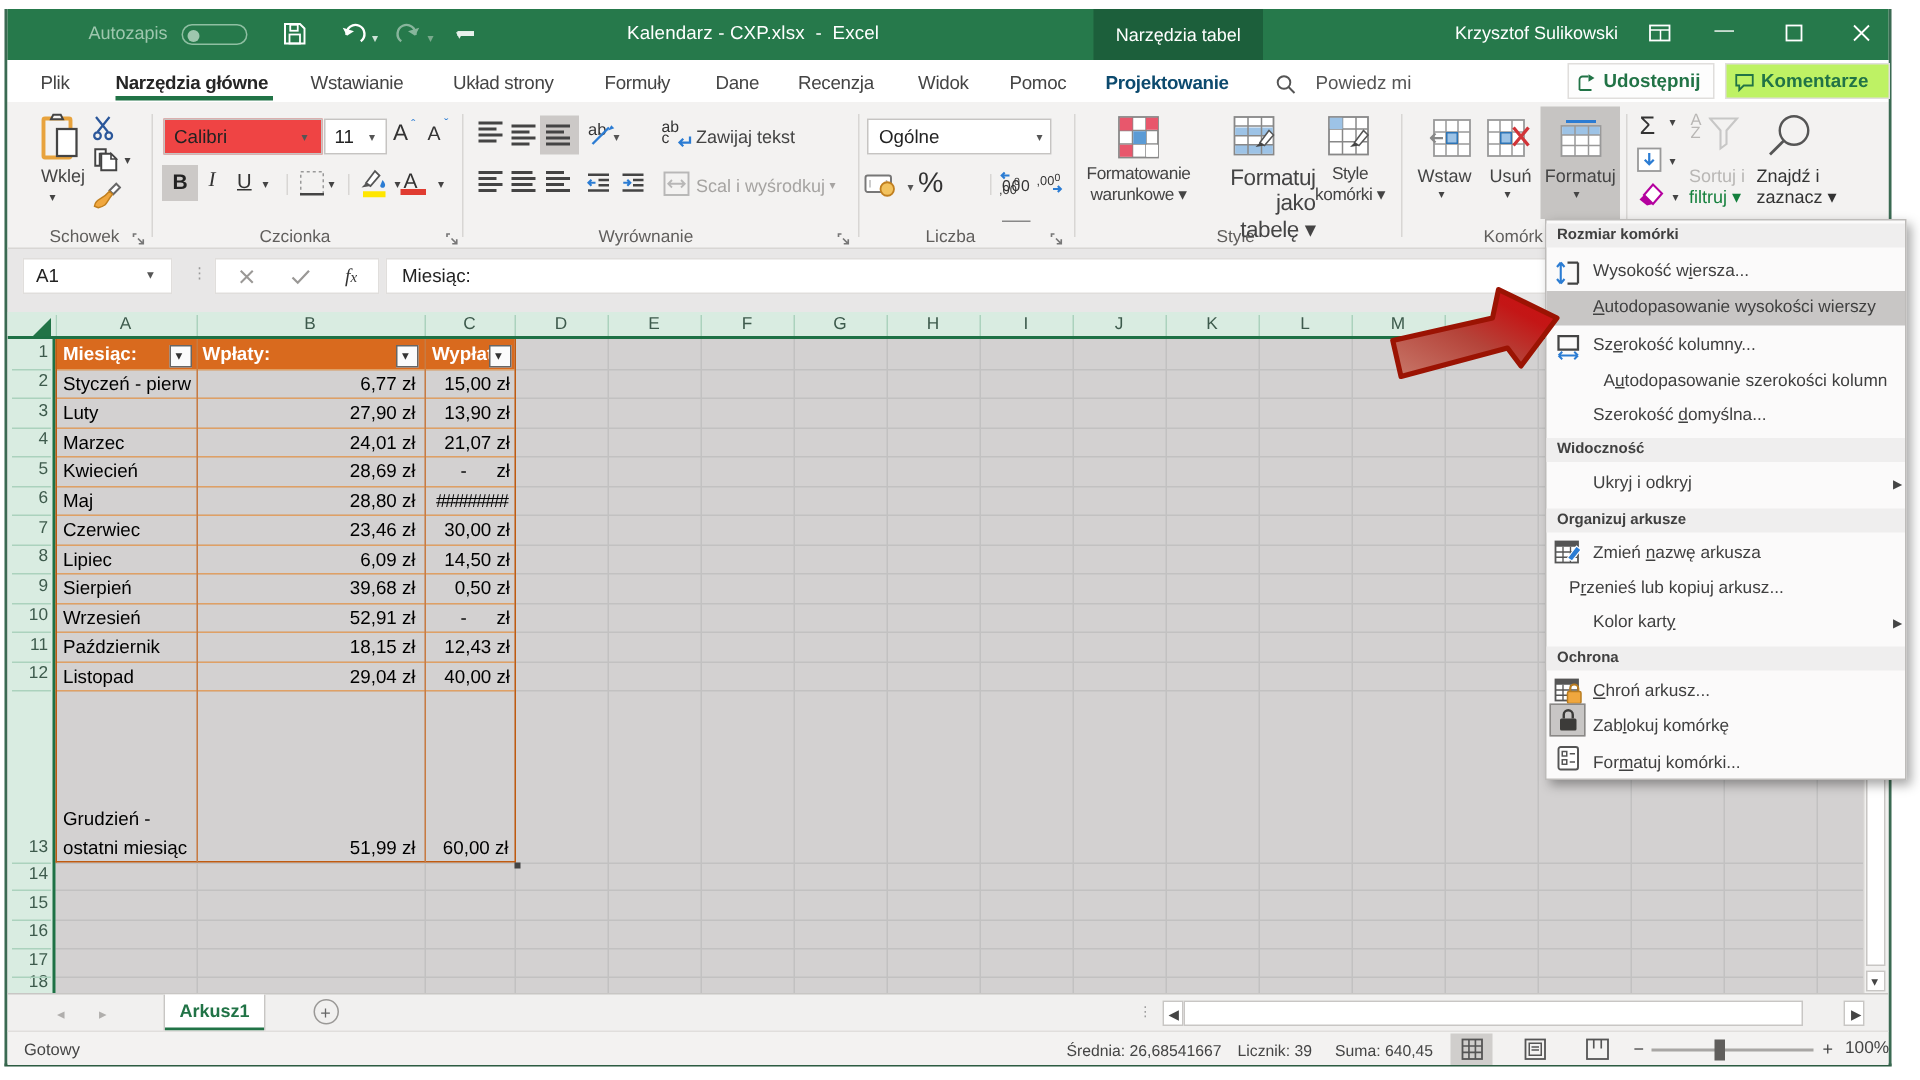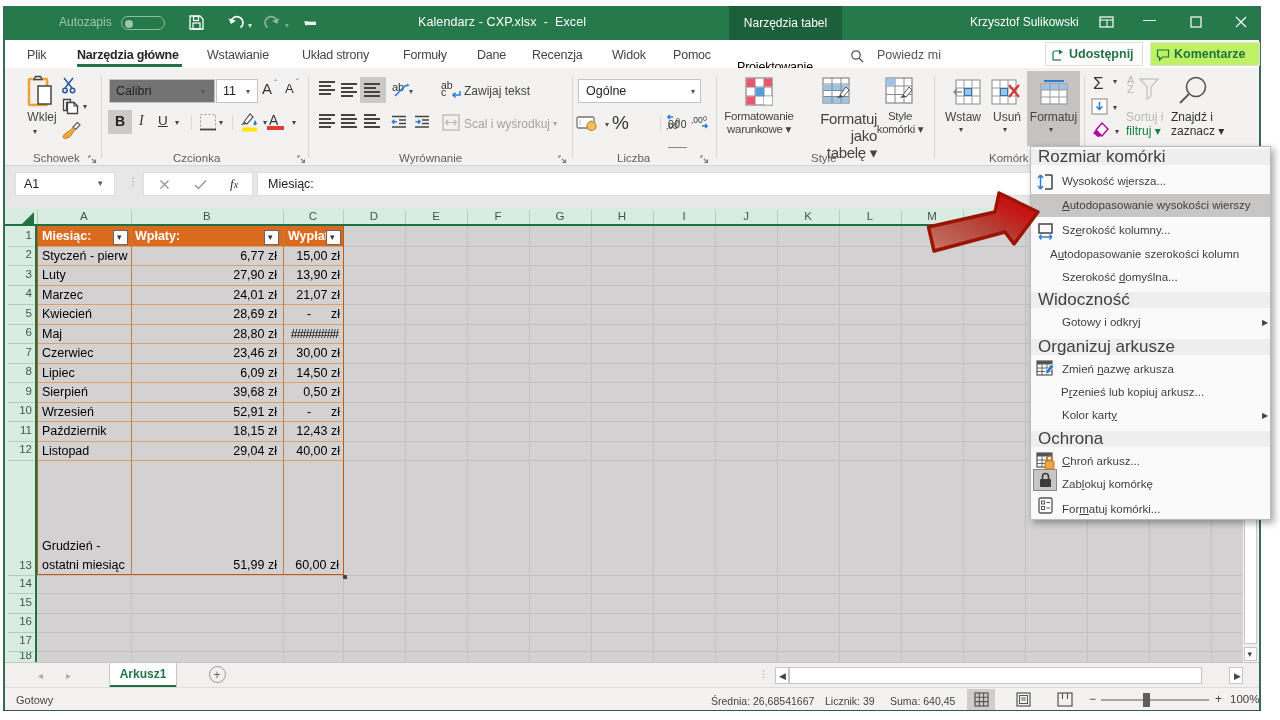--- a/index.html
+++ b/index.html
@@ -11,21 +11,21 @@
 .tabrow{position:absolute;left:0;top:34px;width:100%;height:28px;background:#fff;color:#444}
 .ribbon{position:absolute;left:0;top:62px;width:100%;height:98px;background:#f3f2f1;
  border-bottom:1px solid #d8d6d4}
 .fbar{position:absolute;left:0;top:160px;width:100%;height:42px;background:#e8e7e7}
 .grid{position:absolute;left:0;top:202px;width:1237px;height:454px;background:#d3d1d1;overflow:hidden}
 .glabel{font-size:12px;color:#444}
 .sep{position:absolute;top:8px;width:1px;height:82px;background:#d8d6d4}
 .gl{position:absolute;background:#c2c1c1}
 .hv{position:absolute;background:#abd2bd}
 .mi{position:absolute;left:0;width:100%;height:23px;line-height:23px;font-size:11.5px;color:#404040}
-.mh{position:absolute;left:0;width:100%;height:16px;line-height:16px;font-size:17px;font-weight:normal;
+.mh{position:absolute;left:0;width:100%;height:16px;line-height:16px;font-size:10px;font-weight:bold;
  color:#404040;background:#efeeee;padding-left:7px}
 u{text-decoration:underline}
 </style></head><body>
 
 <div class="win">
 
 <div class="tbar">
  <div class="ab" style="left:54px;top:9px;font-size:12px;color:#9ec7ae">Autozapis</div>
  <div class="ab" style="left:116px;top:10px;width:44px;height:14px;border:1px solid #8fbfa2;border-radius:8px">
    <div class="ab" style="left:3px;top:2.5px;width:8px;height:8px;border-radius:50%;background:#9ec7ae"></div>
@@ -67,21 +67,21 @@
 <div class="tabrow">
 <div class="ab" style="left:22px;top:8px;font-size:12.5px;letter-spacing:-.2px;">Plik</div>
 <div class="ab" style="left:72px;top:8px;font-size:12.5px;letter-spacing:-.2px;font-weight:bold;color:#262626;">Narzędzia główne</div>
 <div class="ab" style="left:202px;top:8px;font-size:12.5px;letter-spacing:-.2px;">Wstawianie</div>
 <div class="ab" style="left:297px;top:8px;font-size:12.5px;letter-spacing:-.2px;">Układ strony</div>
 <div class="ab" style="left:398px;top:8px;font-size:12.5px;letter-spacing:-.2px;">Formuły</div>
 <div class="ab" style="left:472px;top:8px;font-size:12.5px;letter-spacing:-.2px;">Dane</div>
 <div class="ab" style="left:527px;top:8px;font-size:12.5px;letter-spacing:-.2px;">Recenzja</div>
 <div class="ab" style="left:607px;top:8px;font-size:12.5px;letter-spacing:-.2px;">Widok</div>
 <div class="ab" style="left:668px;top:8px;font-size:12.5px;letter-spacing:-.2px;">Pomoc</div>
-<div class="ab" style="left:732px;top:20px;font-size:12.5px;letter-spacing:-.2px;color:#000000;">Projektowanie</div>
+<div class="ab" style="left:732px;top:8px;font-size:12.5px;letter-spacing:-.2px;color:#0c4a6e;font-weight:bold;">Projektowanie</div>
 <div class="ab" style="left:72px;top:24px;width:105px;height:3px;background:#217346"></div>
 
  <svg class="ab" style="left:845px;top:9px" width="14" height="14" viewBox="0 0 14 14">
   <circle cx="6" cy="6" r="4.2" fill="none" stroke="#555" stroke-width="1.3"></circle>
   <path d="M9.2 9.2 L13 13" stroke="#555" stroke-width="1.3"></path>
       </svg>
  <div class="ab" style="left:872px;top:8px;font-size:12.5px;color:#555">Powiedz mi</div>
  <div class="ab" style="left:1040px;top:2px;width:98px;height:24px;border:1px solid #e0dedc;background:#fdfdfd">
    <svg class="ab" style="left:5px;top:5px" width="14" height="14" viewBox="0 0 14 14">
      <path d="M2 12 v-7 a2 2 0 0 1 2-2 h4" fill="none" stroke="#217346" stroke-width="1.2"></path>
@@ -141,21 +141,21 @@
  <path d="M12 4.5 v3.5 h3.5 z" fill="#fff" stroke="#444" stroke-width="1.1"></path>
       </svg>
 <svg class="ab" style="left:56px;top:52px" width="20" height="20" viewBox="0 0 20 20">
  <path d="M12 7 L16.5 2.5 L19 5 L14.5 9.5 Z" fill="#fff" stroke="#666" stroke-width="1.3"></path>
  <path d="M2 17.5 C2.5 12.5 7 13.5 12 7.5 L14 9.5 C9.5 15 11 17 4.5 18.5 Z" fill="#f0a73e" stroke="#c07f1f" stroke-width="1"></path>
       </svg>
 
 <div class="ab" style="left:28px;top:60px;font-size:8px;color:#444;line-height:8px">▾</div>
 <div class="ab" style="left:78px;top:35px;font-size:8px;color:#444;line-height:8px">▾</div>
 
-<div class="ab" style="left:104px;top:11px;width:106px;height:24px;background:#737373;border:1px solid #c6c4c2">
+<div class="ab" style="left:104px;top:11px;width:106px;height:24px;background:#ef4444;border:1px solid #c6c4c2">
  <div class="ab" style="left:6px;top:4px;font-size:12.5px;color:#222">Calibri</div>
       </div>
 <div class="ab" style="left:211px;top:11px;width:42px;height:24px;background:#fff;border:1px solid #c6c4c2">
  <div class="ab" style="left:6px;top:4px;font-size:12.5px;color:#222">11</div>
       </div>
 <div class="ab" style="left:257px;top:12px;font-size:15px;color:#333">A</div>
 <div class="ab" style="left:269px;top:10px;font-size:9px;color:#2b7cd3">ˆ</div>
 <div class="ab" style="left:280px;top:13px;font-size:13px;color:#333">A</div>
 <div class="ab" style="left:291px;top:9px;font-size:9px;color:#2b7cd3">ˇ</div>
 <div class="ab" style="left:103px;top:42px;width:24px;height:24px;background:#ccc9c7"></div>
@@ -602,28 +602,28 @@
 <div class="ab" style="left:1239px;top:510px;width:13px;height:128px;background:#fff;border:1px solid #c8c6c4"></div>
 <div class="ab" style="left:1239px;top:641px;width:13px;height:14px;background:#fff;border:1px solid #c8c6c4">
  <div class="ab" style="left:2.5px;top:1px;font-size:9px;color:#444">▾</div>
     </div>
 
 <div class="ab" style="left:1025px;top:140px;width:241px;height:374px;background:#fbfafa;border:1px solid #bdbbb9;box-shadow:3px 3px 7px rgba(0,0,0,0.35)">
 <div class="mh" style="top:2px">Rozmiar komórki</div>
 <div class="mi" style="top:23px;"><span style="margin-left:31px">Wysokość w<u>i</u>ersza...</span></div>
 <div class="mi" style="top:47px;background:#c8c6c5;"><span style="margin-left:31px"><u>A</u>utodopasowanie wysokości wierszy</span></div>
 <div class="mi" style="top:72px;"><span style="margin-left:31px">Sz<u>e</u>rokość kolumny...</span></div>
-<div class="mi" style="top:96px;"><span style="margin-left:19px">A<u>u</u>todopasowanie szerokości kolumn</span></div>
+<div class="mi" style="top:96px;"><span style="margin-left:38px">A<u>u</u>todopasowanie szerokości kolumn</span></div>
 <div class="mi" style="top:119px;"><span style="margin-left:31px">Szerokość <u>d</u>omyślna...</span></div>
 <div class="mh" style="top:145px">Widoczność</div>
-<div class="mi" style="top:164px;"><span style="margin-left:31px">Gotowy i odkryj</span></div>
+<div class="mi" style="top:164px;"><span style="margin-left:31px">Ukryj i odkryj</span></div>
 <div class="ab" style="left:231px;top:171px;font-size:8px;color:#444">▶</div>
 <div class="mh" style="top:192px">Organizuj arkusze</div>
 <div class="mi" style="top:211px;"><span style="margin-left:31px">Zmień <u>n</u>azwę arkusza</span></div>
-<div class="mi" style="top:234px;"><span style="margin-left:30px">P<u>r</u>zenieś lub kopiuj arkusz...</span></div>
+<div class="mi" style="top:234px;"><span style="margin-left:15px">P<u>r</u>zenieś lub kopiuj arkusz...</span></div>
 <div class="mi" style="top:257px;"><span style="margin-left:31px">Kolor kart<u>y</u></span></div>
 <div class="ab" style="left:231px;top:264px;font-size:8px;color:#444">▶</div>
 <div class="mh" style="top:284px">Ochrona</div>
 <div class="mi" style="top:303px;"><span style="margin-left:31px"><u>C</u>hroń arkusz...</span></div>
 <div class="mi" style="top:326px;"><span style="margin-left:31px">Zab<u>l</u>okuj komórkę</span></div>
 <div class="mi" style="top:351px;"><span style="margin-left:31px">For<u>m</u>atuj komórki...</span></div>
 
 <svg class="ab" style="left:6px;top:26px" width="18" height="18" viewBox="0 0 18 18">
  <path d="M8 2 h7 M8 16 h7 M15 2 v14" fill="none" stroke="#444" stroke-width="1.5"></path>
  <path d="M3.5 2 v14 M3.5 2 l-2.5 3 M3.5 2 l2.5 3 M3.5 16 l-2.5 -3 M3.5 16 l2.5 -3" stroke="#2b7cd3" stroke-width="1.4" fill="none"></path>

